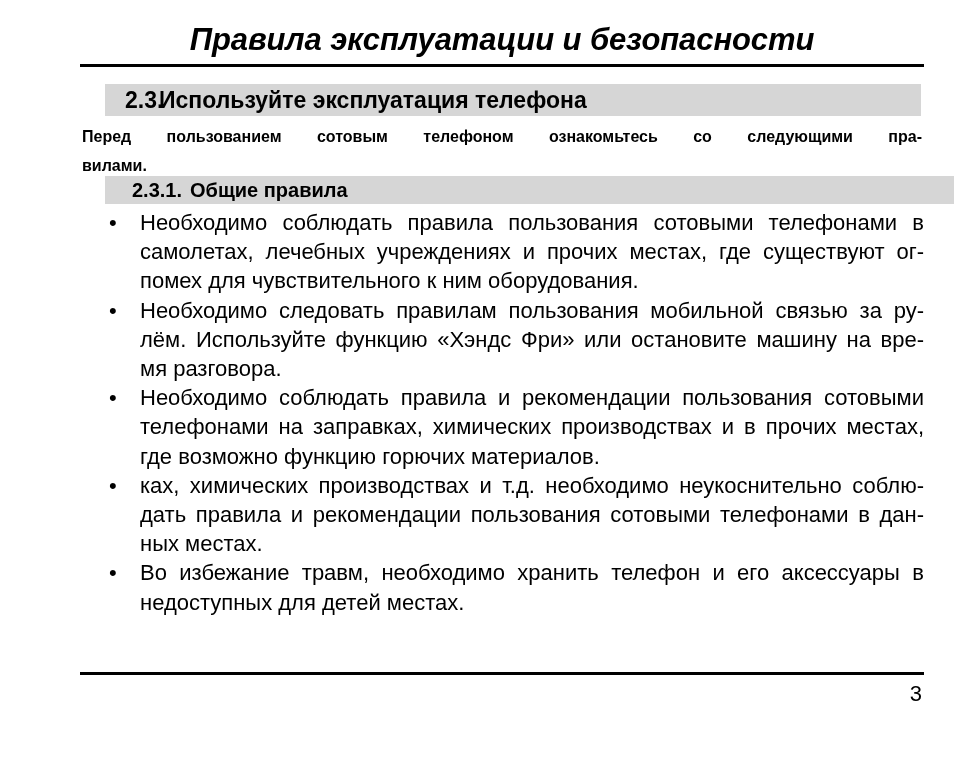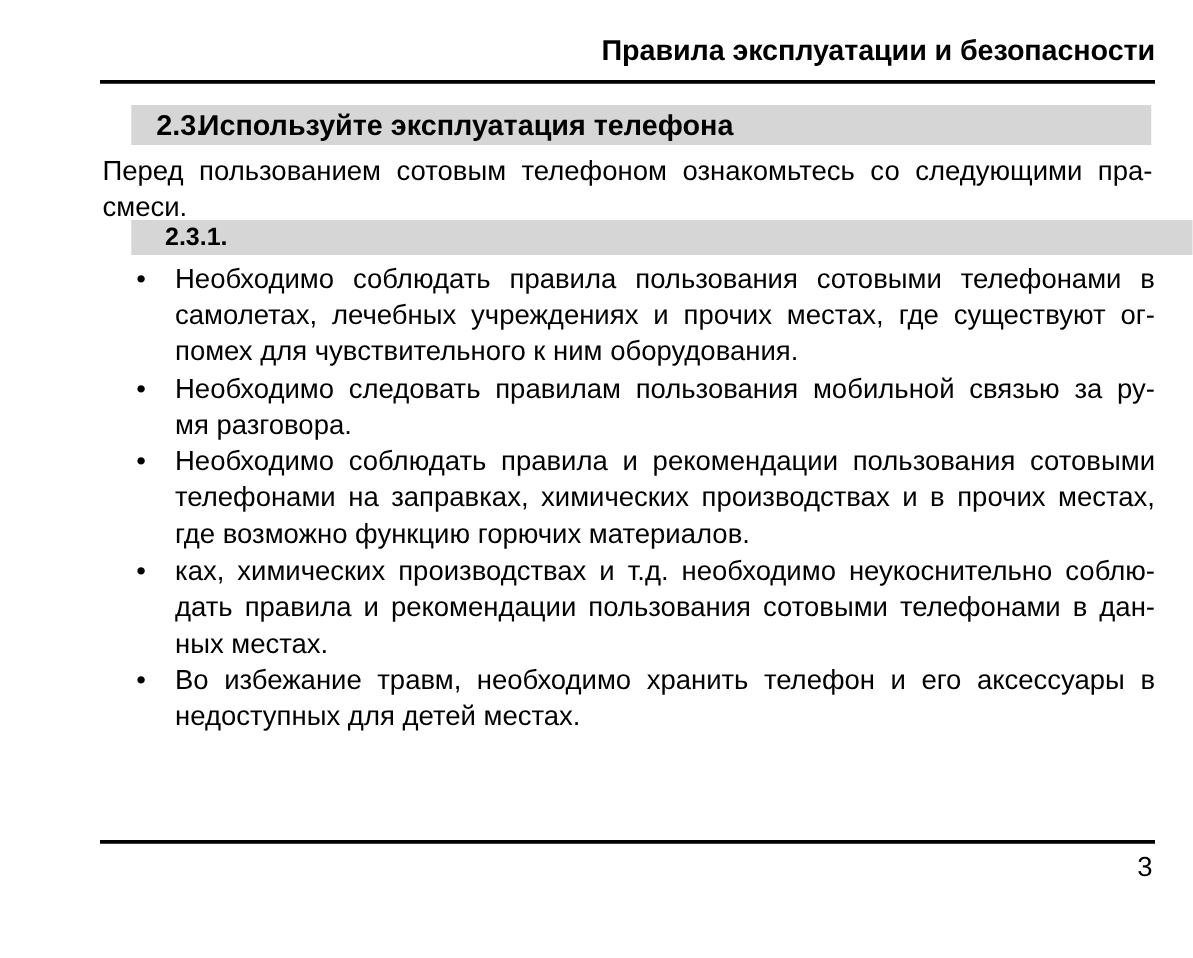--- a/index.html
+++ b/index.html
@@ -24,26 +24,27 @@
     width: 954px;
     height: 766px;
   }
 
   
   .running-header {
     position: absolute;
     left: 80px;
     top: 26px;
     width: 844px;
-    text-align: right;
-    font-size: 23px;
+    text-align: center;
+    font-size: 31px;
     font-weight: bold;
     line-height: 28px;
     letter-spacing: -0.1px;
     white-space: nowrap;
+    font-style: italic;
   }
   .header-rule {
     position: absolute;
     left: 80px;
     top: 64px;
     width: 844px;
     height: 3px;
     background: #000000;
   }
 
@@ -98,24 +99,25 @@
     padding-left: 27px;
     box-sizing: border-box;
   }
 
   
   .intro {
     position: absolute;
     left: 82px;
     top: 122px;
     width: 840px;
-    font-size: 22px;
+    font-size: 16px;
     line-height: 29px;
     text-align: justify;
     text-justify: inter-word;
+    font-weight: bold;
   }
   .intro .line {
     display: block;
     white-space: nowrap;
   }
   .intro .line.just {
     text-align: justify;
     text-align-last: justify;
     white-space: normal;
   }
@@ -181,44 +183,46 @@
 
   <div class="section-bar">
     <div class="section-bar-inner">
       <span class="section-num">2.3.</span>
       <span>Используйте эксплуатация телефона</span>
     </div>
   </div>
 
   <div class="intro">
     <span class="line just">Перед пользованием сотовым телефоном ознакомьтесь со следующими пра-</span>
-    <span class="line">смеси.</span>
+    <span class="line">вилами.</span>
   </div>
 
   <div class="subsection-bar">
     <div class="subsection-bar-inner">
       <span class="subsection-num">2.3.1.</span>
+      <span>Общие правила</span>
     </div>
   </div>
 
   <div class="bullets">
 
     <div class="bullet-item">
       <span class="bullet-mark">•</span>
       <div class="bullet-body">
         <span class="line just">Необходимо соблюдать правила пользования сотовыми телефонами в</span>
         <span class="line just">самолетах, лечебных учреждениях и прочих местах, где существуют ог-</span>
         <span class="line">помех для чувствительного к ним оборудования.</span>
       </div>
     </div>
 
     <div class="bullet-item">
       <span class="bullet-mark">•</span>
       <div class="bullet-body">
         <span class="line just">Необходимо следовать правилам пользования мобильной связью за ру-</span>
+        <span class="line just">лём. Используйте функцию «Хэндс Фри» или остановите машину на вре-</span>
         <span class="line">мя разговора.</span>
       </div>
     </div>
 
     <div class="bullet-item">
       <span class="bullet-mark">•</span>
       <div class="bullet-body">
         <span class="line just">Необходимо соблюдать правила и рекомендации пользования сотовыми</span>
         <span class="line just">телефонами на заправках, химических производствах и в прочих местах,</span>
         <span class="line">где возможно функцию горючих материалов.</span>

